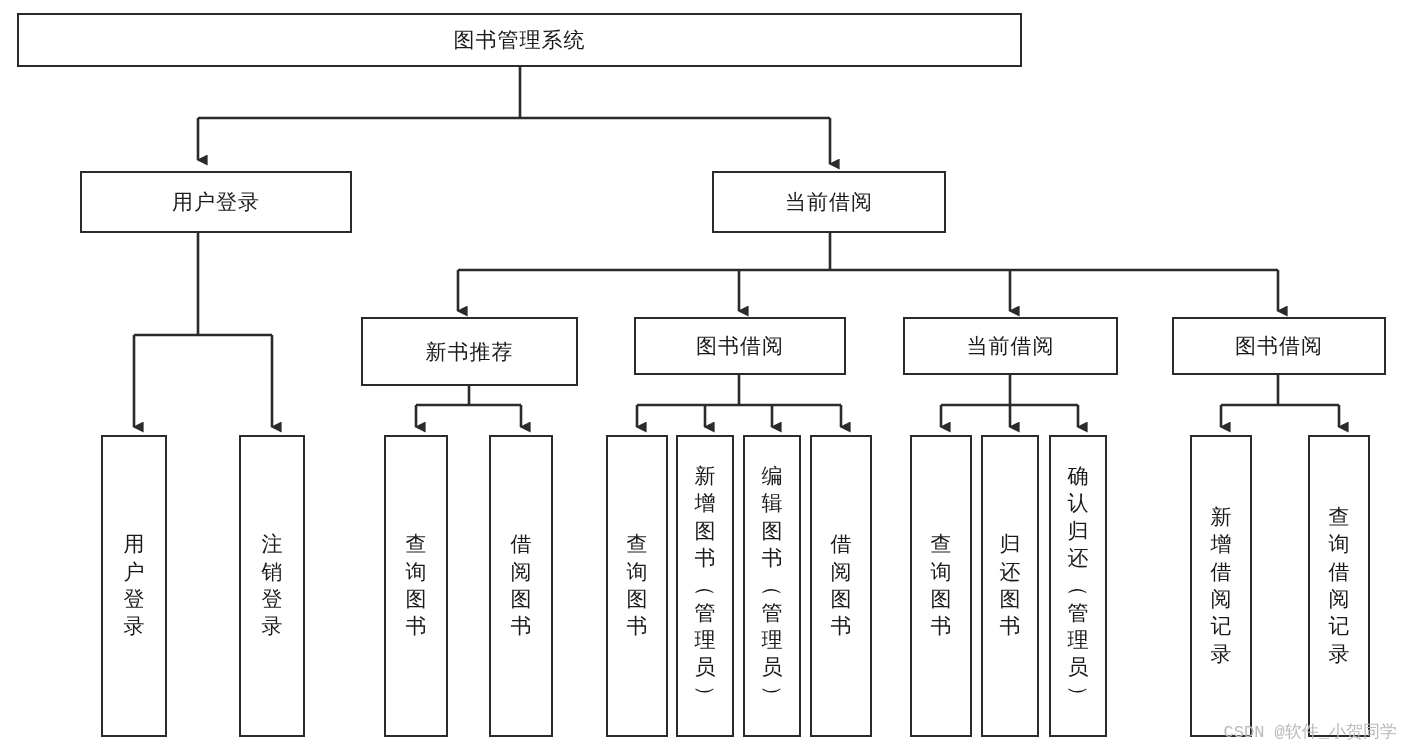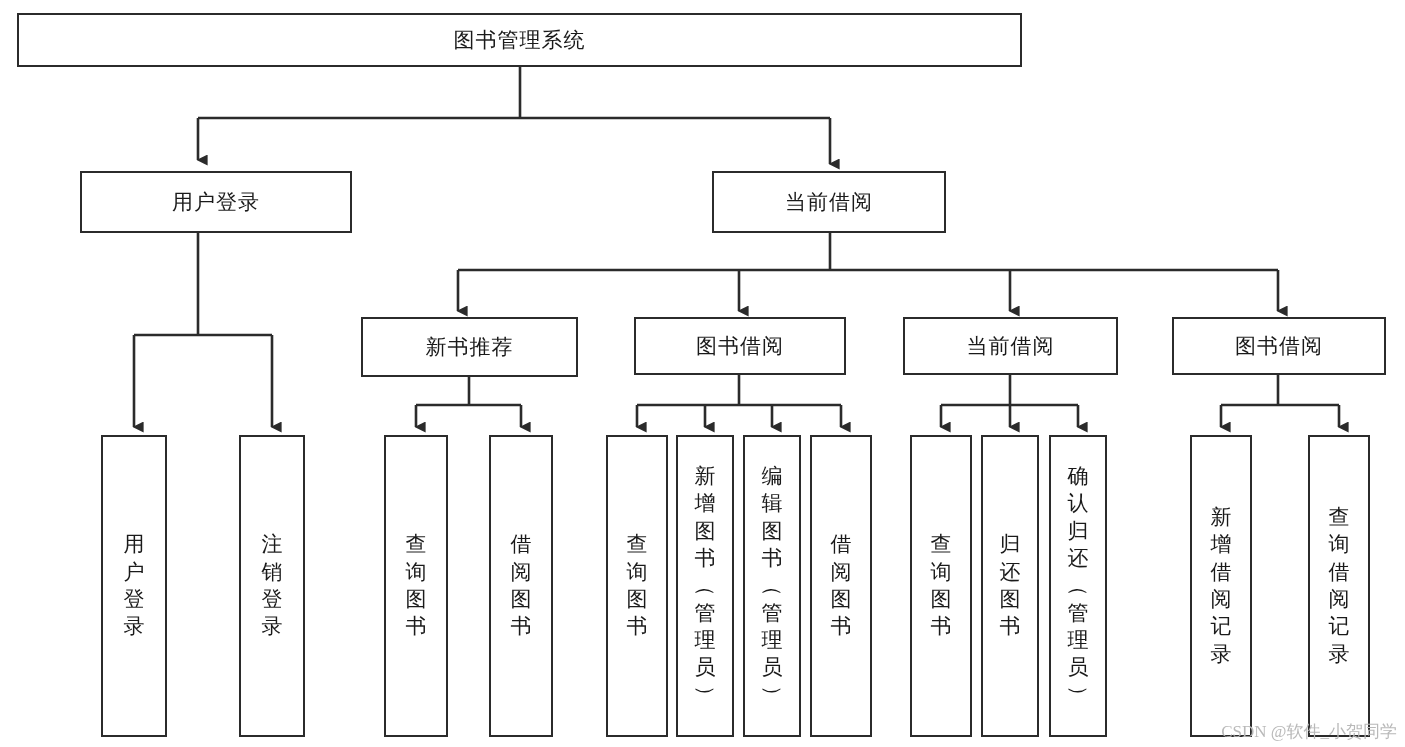--- a/index.html
+++ b/index.html
@@ -53,21 +53,21 @@
     height: 747px;
     pointer-events: none;
   }
   .watermark {
     position: absolute;
     right: 8px;
     bottom: 4px;
     font-size: 17px;
     color: #b9b9b9;
     white-space: nowrap;
-    font-family: Liberation Serif, serif;
+    font-family: Liberation Mono, monospace;
   }
 </style>
 </head>
 <body>
 
 <div id="canvas">
 
   <svg class="wires" viewBox="0 0 1405 747">
     <defs>
       <marker id="ah" viewBox="0 0 12 12" refX="6" refY="10.5" markerWidth="11" markerHeight="11" orient="auto-start-reverse" markerUnits="userSpaceOnUse">
@@ -122,21 +122,21 @@
     <span>图书管理系统</span>
   </div>
 
   <div class="node horiz" style="left:80px; top:171px; width:272px; height:62px;">
     <span>用户登录</span>
   </div>
   <div class="node horiz" style="left:712px; top:171px; width:234px; height:62px;">
     <span>当前借阅</span>
   </div>
 
-  <div class="node horiz" style="left:361px; top:317px; width:217px; height:60px;">
+  <div class="node horiz" style="left:361px; top:317px; width:217px; height:69px;">
     <span>新书推荐</span>
   </div>
   <div class="node horiz" style="left:903px; top:317px; width:215px; height:58px;">
     <span>当前借阅</span>
   </div>
   <div class="node horiz" style="left:634px; top:317px; width:212px; height:58px;">
     <span>图书借阅</span>
   </div>
   <div class="node horiz" style="left:1172px; top:317px; width:214px; height:58px;">
     <span>图书借阅</span>

